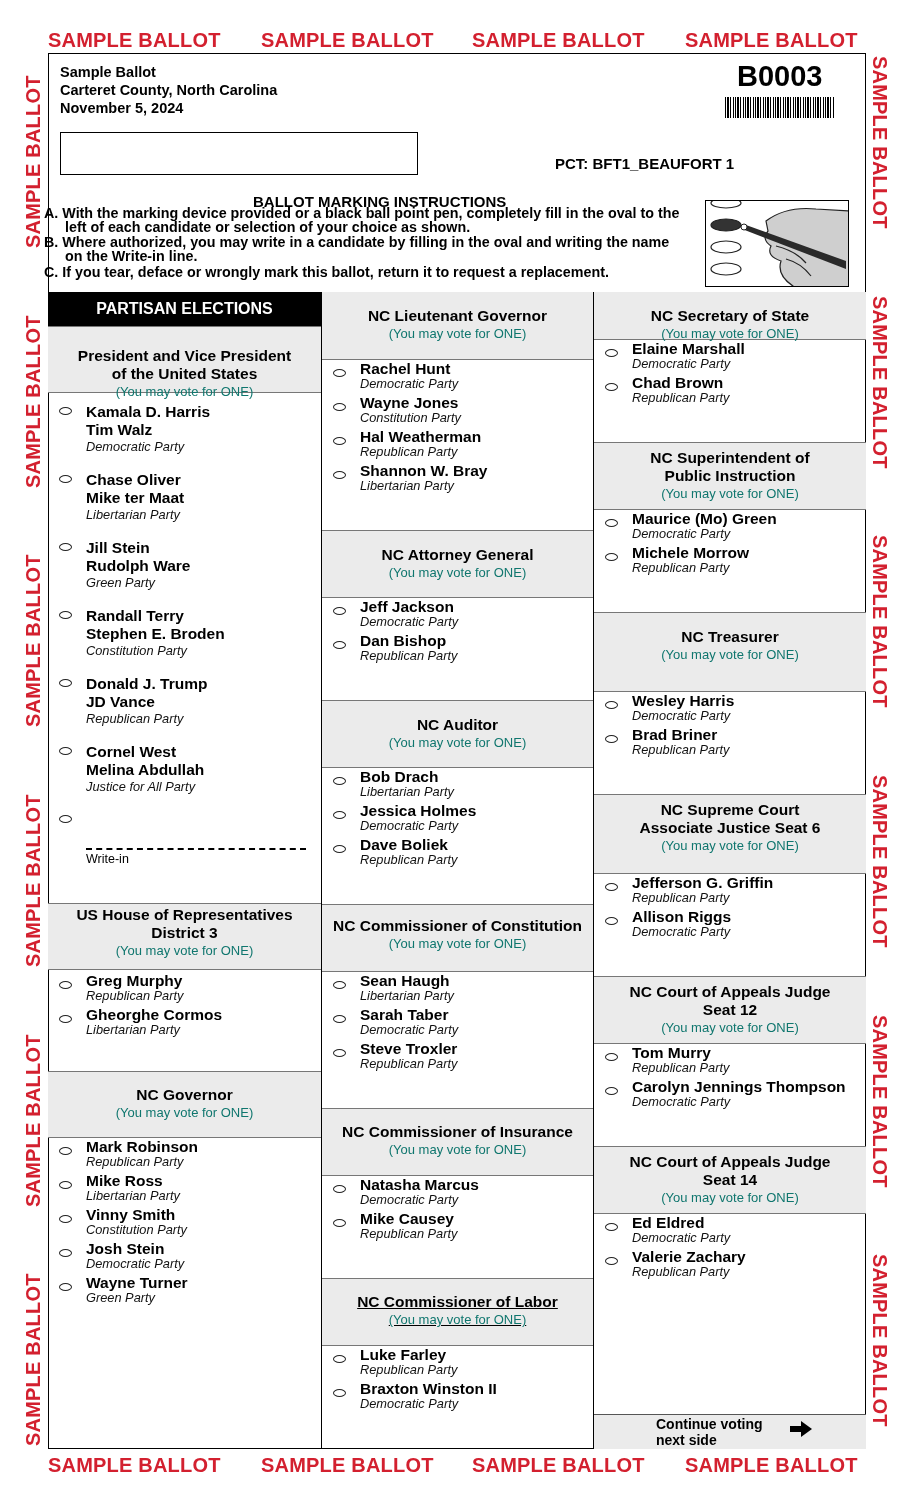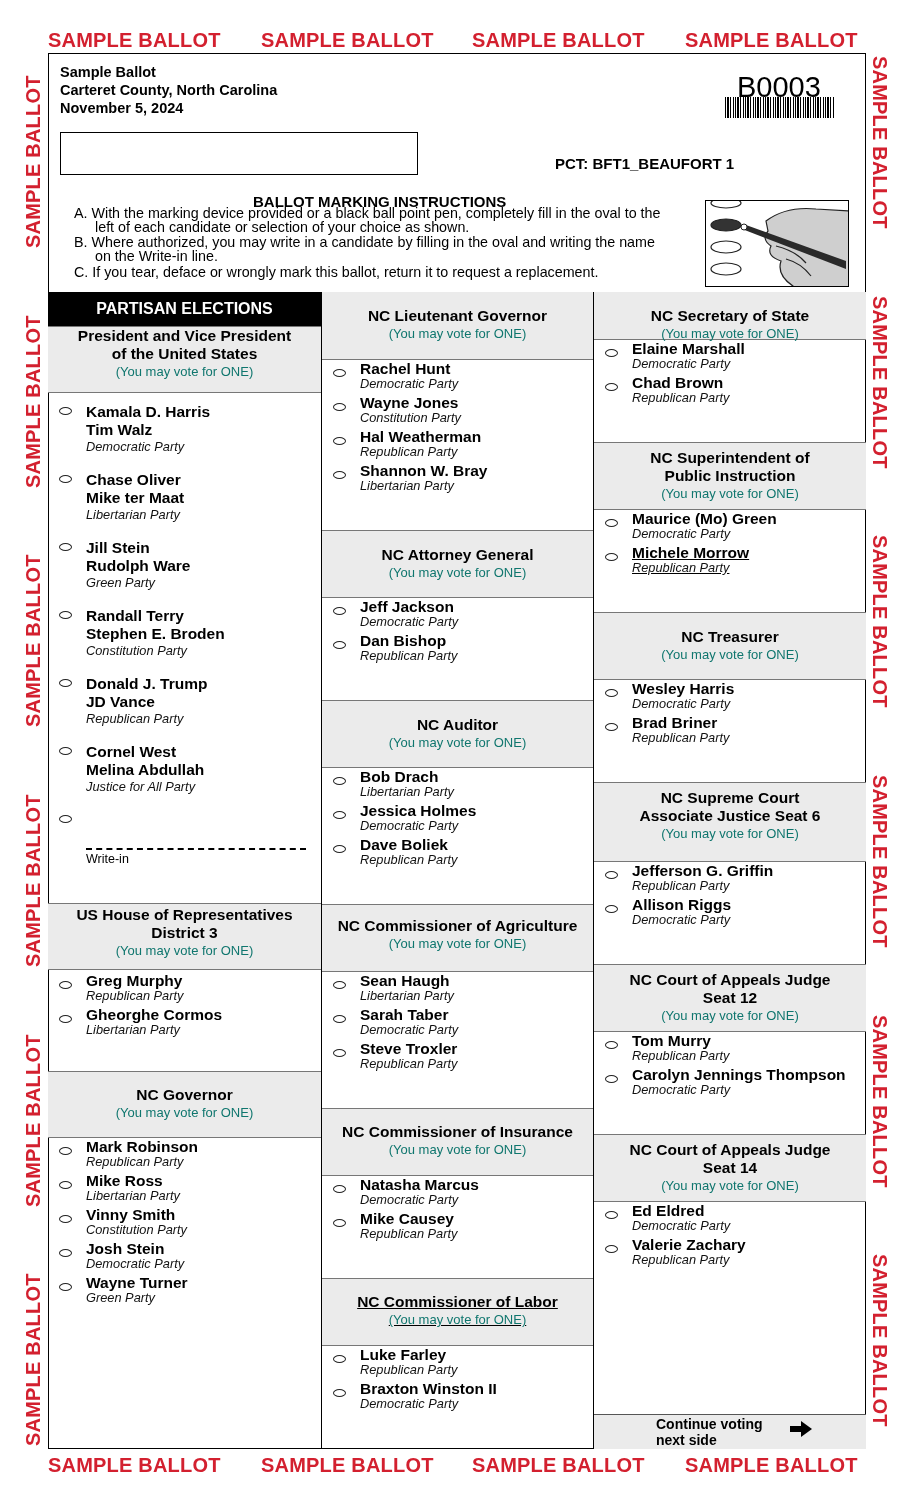--- a/index.html
+++ b/index.html
@@ -8,28 +8,28 @@
 
   .wm { position: absolute; color: #d3202f; font-family: "Liberation Sans", sans-serif; font-weight: bold; font-size: 20px; letter-spacing: 0.2px; white-space: nowrap; line-height: 1; }
   .wm-top { top: 30px; }
   .wm-bottom { top: 1455px; }
   .wm-left { transform-origin: 0 0; transform: rotate(-90deg); left: 23px; }
   .wm-right { transform-origin: 0 0; transform: rotate(90deg); left: 890px; }
 
   .frame { position: absolute; left: 48px; top: 53px; width: 818px; height: 1396px; border: 1.5px solid #000; }
 
   .hdr-title { position: absolute; left: 60px; top: 63px; font-weight: bold; font-size: 14.5px; line-height: 18px; }
-  .ballot-id { position: absolute; left: 737px; top: 71px; font-weight: normal; font-size: 29px; }
+  .ballot-id { position: absolute; left: 737px; top: 60px; font-weight: bold; font-size: 29px; }
   .barcode { position: absolute; left: 725px; top: 97px; width: 110px; height: 21px;
     background: repeating-linear-gradient(90deg, #000 0 1px, #fff 1px 2px, #000 2px 4px, #fff 4px 5px, #000 5px 6px, #fff 6px 8px, #000 8px 9px, #fff 9px 10px); }
   .stub-box { position: absolute; left: 60px; top: 132px; width: 358px; height: 43px; border: 1.5px solid #000; }
   .pct { position: absolute; left: 555px; top: 155px; font-weight: bold; font-size: 15px; }
 
   .instr-title { position: absolute; left: 253px; top: 193px; font-weight: bold; font-size: 15px; }
-  .instr { position: absolute; left: 74px; top: 208px; font-size: 14.3px; line-height: 11.5px; width: 640px; }
+  .instr { position: absolute; left: 44px; top: 208px; font-size: 14.3px; line-height: 11.5px; width: 640px; font-weight: bold; }
   .instr .ln { display: block; margin-bottom: 3.5px; }
   .instr .ln2 { display: block; padding-left: 21px; margin-top: -1px; margin-bottom: 3.5px; }
   .instr .c { display: block; margin-top: 4px; }
   .illus { position: absolute; left: 705px; top: 200px; width: 144px; height: 87px; border: 1.5px solid #000; overflow: hidden; background: #fff; }
 
   .grid-top { position: absolute; left: 48px; top: 292px; width: 818px; border-top: 1.5px solid #000; }
   .col { position: absolute; top: 292px; height: 1157px; }
   .col1 { left: 48px; width: 273px; }
   .col2 { left: 321px; width: 272px; border-left: 1.5px solid #000; }
   .col3 { left: 593px; width: 273px; border-left: 1.5px solid #000; }
@@ -107,21 +107,21 @@
     <path d="M40 24 L140 60 L140 68 L36 28 Z" fill="#2a2a2a"></path>
     <circle cx="38" cy="26" r="3" fill="#fff" stroke="#222"></circle>
     <path d="M70 45 Q90 50 100 62 M80 58 Q95 62 105 75" fill="none" stroke="#222" stroke-width="1.2"></path>
   </svg>
 </div>
 
 <div class="grid-top"></div>
 
 <div class="col col1">
   <div class="partisan">PARTISAN ELECTIONS</div>
-  <div class="contest-hdr" style="height:67px;padding-top:0;">
+  <div class="contest-hdr" style="height:67px;padding-top:20px;">
     <span class="t">President and Vice President</span>
     <span class="t">of the United States</span>
     <span class="s">(You may vote for ONE)</span>
   </div>
   <div style="position:relative;height:510px;">
     <div class="cand big" style="position:absolute;top:10px;left:0;">
       <span class="oval" style="top:4px"></span>
       <span class="nm">Kamala D. Harris</span>
       <span class="nm">Tim Walz</span>
       <span class="pt">Democratic Party</span>
@@ -275,21 +275,21 @@
       <span class="pt">Democratic Party</span>
     </div>
     <div class="cand" style="position:absolute;top:68px;">
       <span class="oval" style="top:9px"></span>
       <span class="nm">Dave Boliek</span>
       <span class="pt">Republican Party</span>
     </div>
   </div>
 
   <div class="contest-hdr" style="height:68px;padding-top:12px;">
-    <span class="t">NC Commissioner of Agriculture</span>
+    <span class="t">NC Commissioner of Constitution</span>
     <span class="s">(You may vote for ONE)</span>
   </div>
   <div style="position:relative;height:136px;">
     <div class="cand" style="position:absolute;top:0px;">
       <span class="oval" style="top:9px"></span>
       <span class="nm">Sean Haugh</span>
       <span class="pt">Libertarian Party</span>
     </div>
     <div class="cand" style="position:absolute;top:34px;">
       <span class="oval" style="top:9px"></span>
@@ -360,28 +360,28 @@
     <span class="t">NC Superintendent of</span>
     <span class="t">Public Instruction</span>
     <span class="s">(You may vote for ONE)</span>
   </div>
   <div style="position:relative;height:102px;">
     <div class="cand" style="position:absolute;top:0px;">
       <span class="oval" style="top:9px"></span>
       <span class="nm">Maurice (Mo) Green</span>
       <span class="pt">Democratic Party</span>
     </div>
-    <div class="cand" style="position:absolute;top:34px;text-decoration:underline;">
+    <div class="cand" style="position:absolute;top:34px;">
       <span class="oval" style="top:9px"></span>
       <span class="nm">Michele Morrow</span>
       <span class="pt">Republican Party</span>
     </div>
   </div>
 
-  <div class="contest-hdr" style="height:68px;padding-top:15px;">
+  <div class="contest-hdr" style="height:80px;padding-top:15px;">
     <span class="t">NC Treasurer</span>
     <span class="s">(You may vote for ONE)</span>
   </div>
   <div style="position:relative;height:102px;">
     <div class="cand" style="position:absolute;top:0px;">
       <span class="oval" style="top:9px"></span>
       <span class="nm">Wesley Harris</span>
       <span class="pt">Democratic Party</span>
     </div>
     <div class="cand" style="position:absolute;top:34px;">

